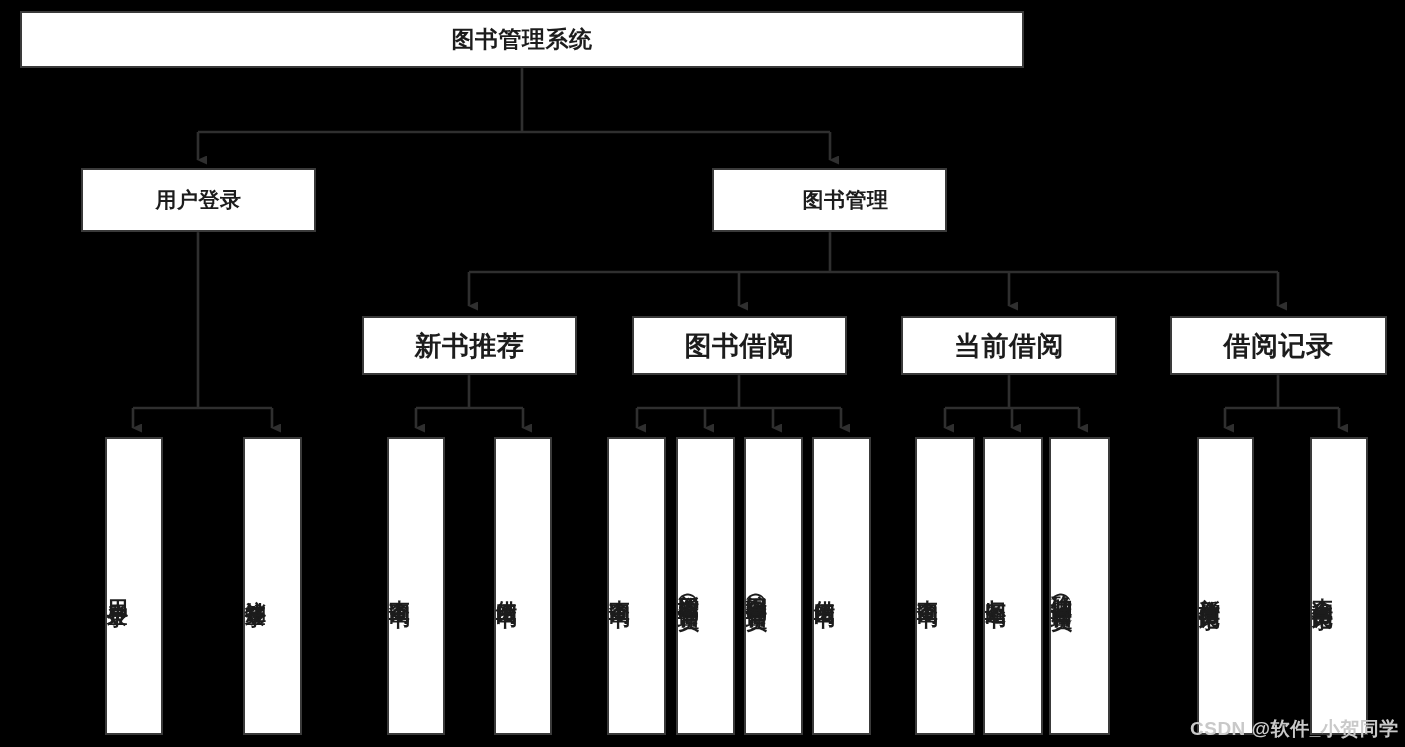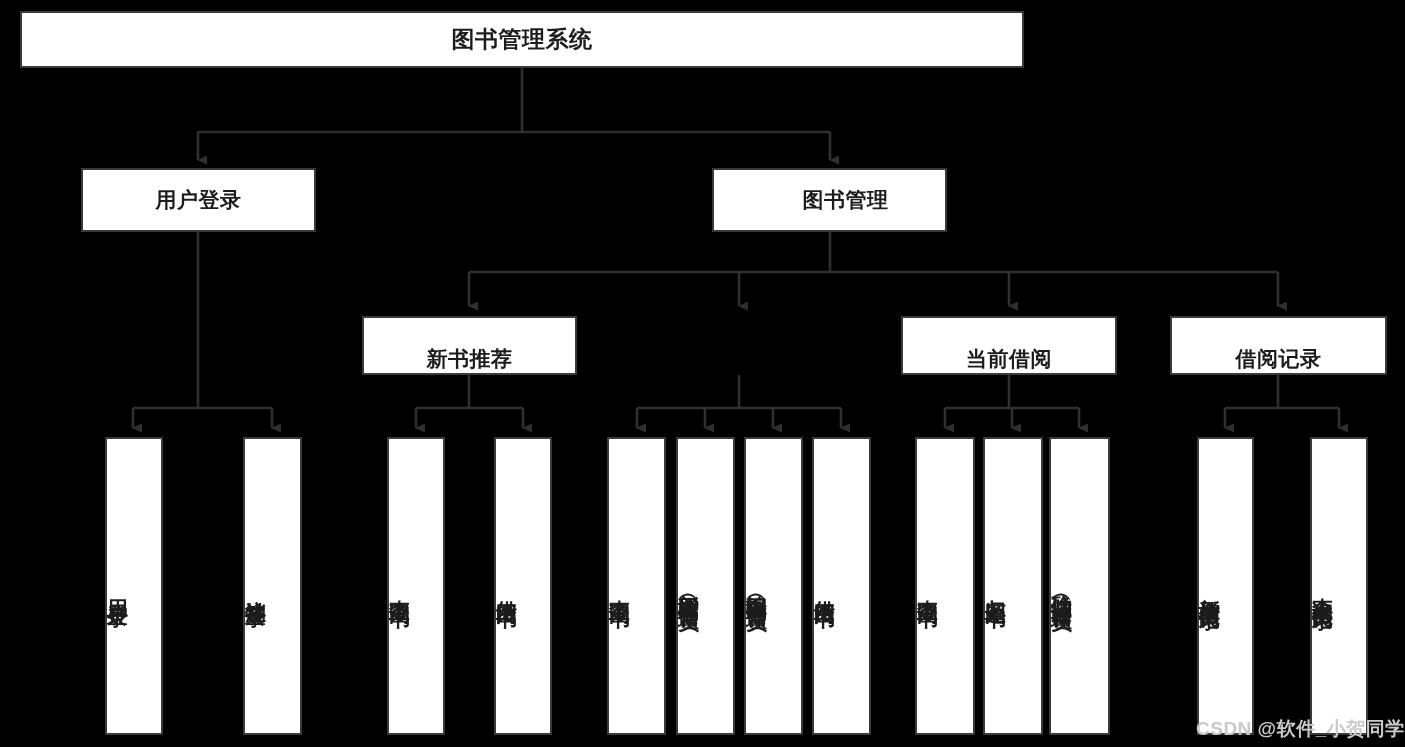--- a/index.html
+++ b/index.html
@@ -40,21 +40,21 @@
     display: block;
     white-space: nowrap;
     letter-spacing: 0.5px;
   }
   
   .h-node .node-label {
     writing-mode: horizontal-tb;
   }
   .root { font-size: 23px; }
   .lvl2 { font-size: 21px; }
-  .lvl3 { font-size: 21px; align-items: flex-end; }
+  .lvl3 { font-size: 27px; }
   
   .leaf {
     align-items: flex-start;
     justify-content: center;
     padding-top: 4px;
   }
   .leaf .node-label {
     writing-mode: vertical-rl;
     text-orientation: upright;
     font-size: 21px;
@@ -142,20 +142,23 @@
   </div>
 
   <div class="node h-node lvl2" style="left:712px; top:168px; width:235px; height:64px;padding-left:32px;">
     <span class="node-label">图书管理</span>
   </div>
 
   <div class="node h-node lvl3" style="left:362px; top:316px; width:215px; height:59px;">
     <span class="node-label">新书推荐</span>
   </div>
 
+  <div class="node h-node lvl3" style="left:632px; top:316px; width:215px; height:59px;">
+    <span class="node-label">图书借阅</span>
+  </div>
 
   <div class="node h-node lvl3" style="left:1170px; top:316px; width:217px; height:59px;">
     <span class="node-label">借阅记录</span>
   </div>
 
   <div class="node h-node lvl3" style="left:901px; top:316px; width:216px; height:59px;">
     <span class="node-label">当前借阅</span>
   </div>
 
   <div class="node leaf center" style="left:105px; top:437px; width:58px; height:298px;">
@@ -203,15 +206,15 @@
   </div>
 
   <div class="node leaf center" style="left:1197px; top:437px; width:57px; height:298px;">
     <span class="node-label">新增借阅记录</span>
   </div>
 
   <div class="node leaf center" style="left:1310px; top:437px; width:58px; height:298px;">
     <span class="node-label">查询借阅记录</span>
   </div>
 
-  <div class="watermark" style="left:1190px; top:716px;margin-left:6px;">CSDN @软件_小贺同学</div>
+  <div class="watermark" style="left:1190px; top:716px;">CSDN @软件_小贺同学</div>
 
 </div>
 
 </body></html>

